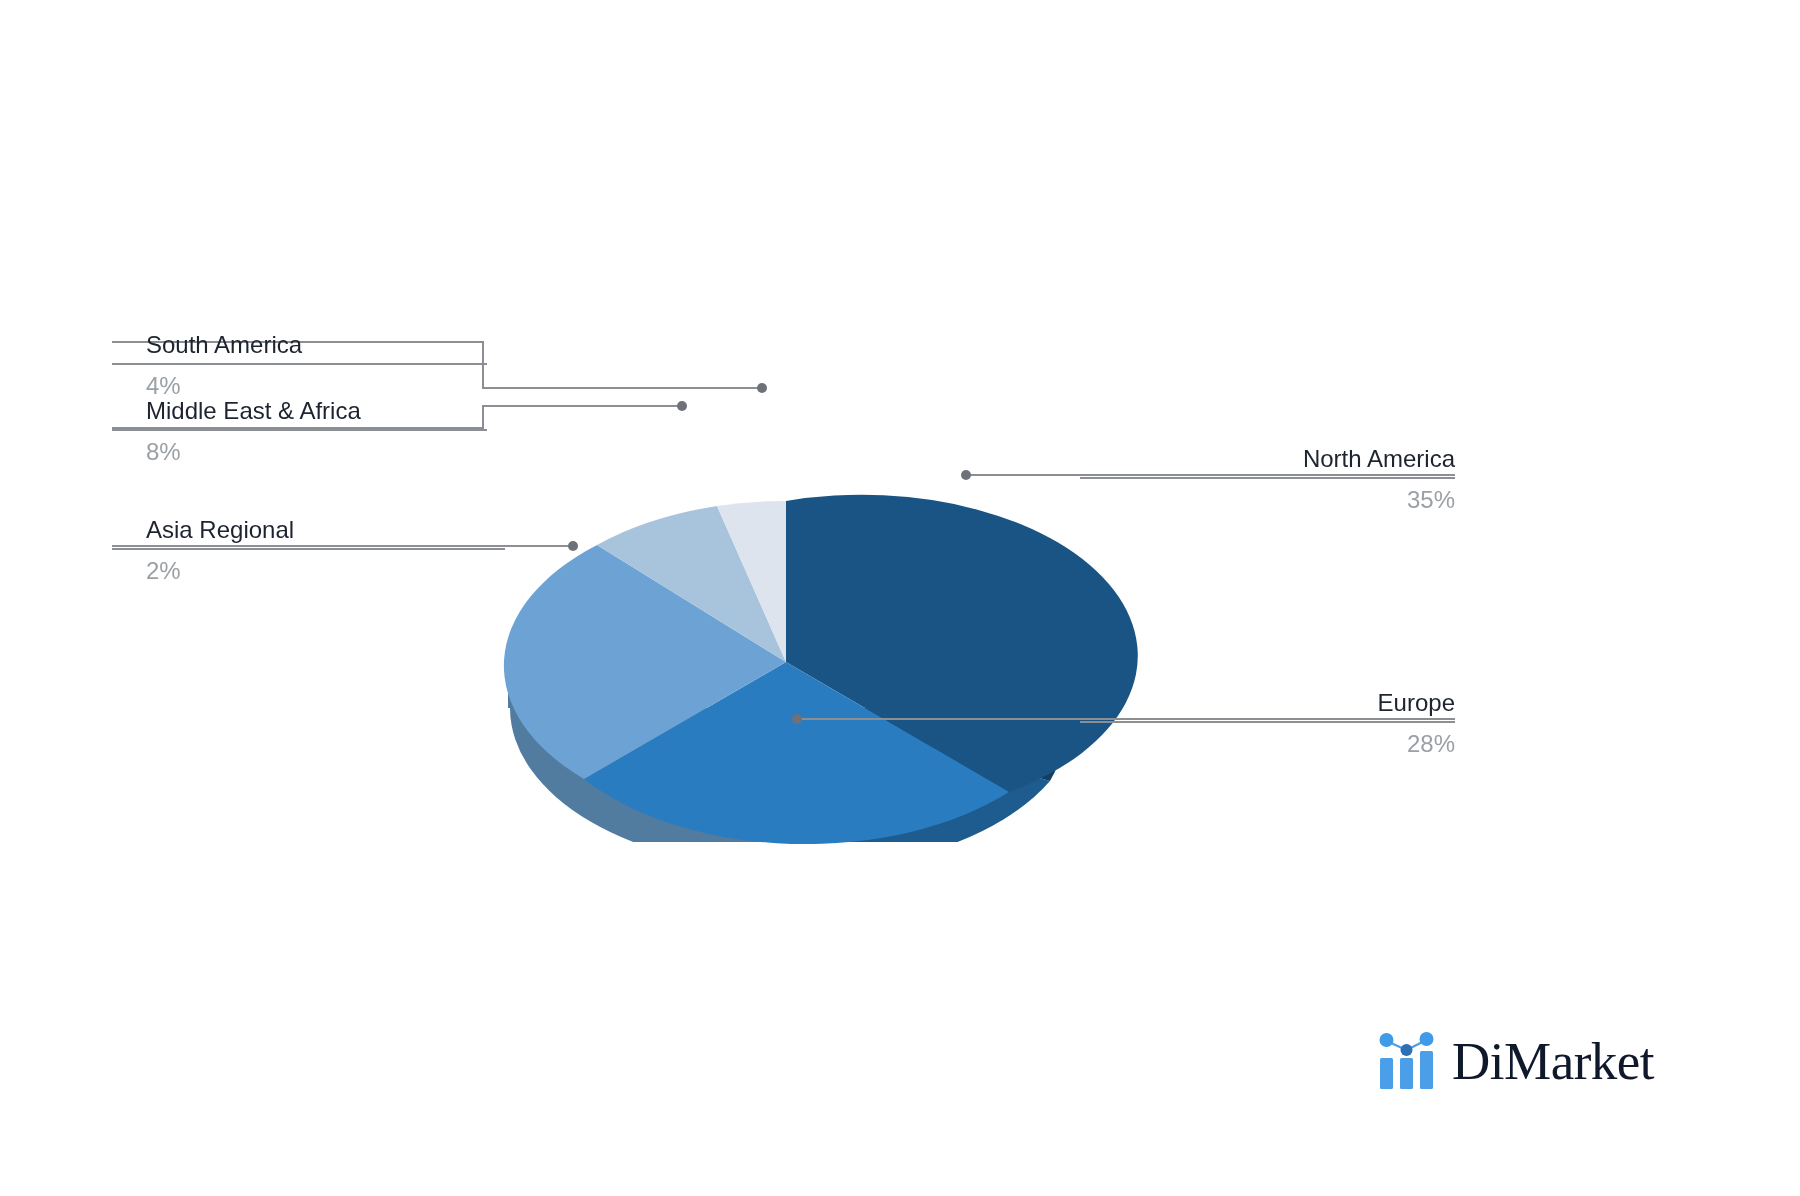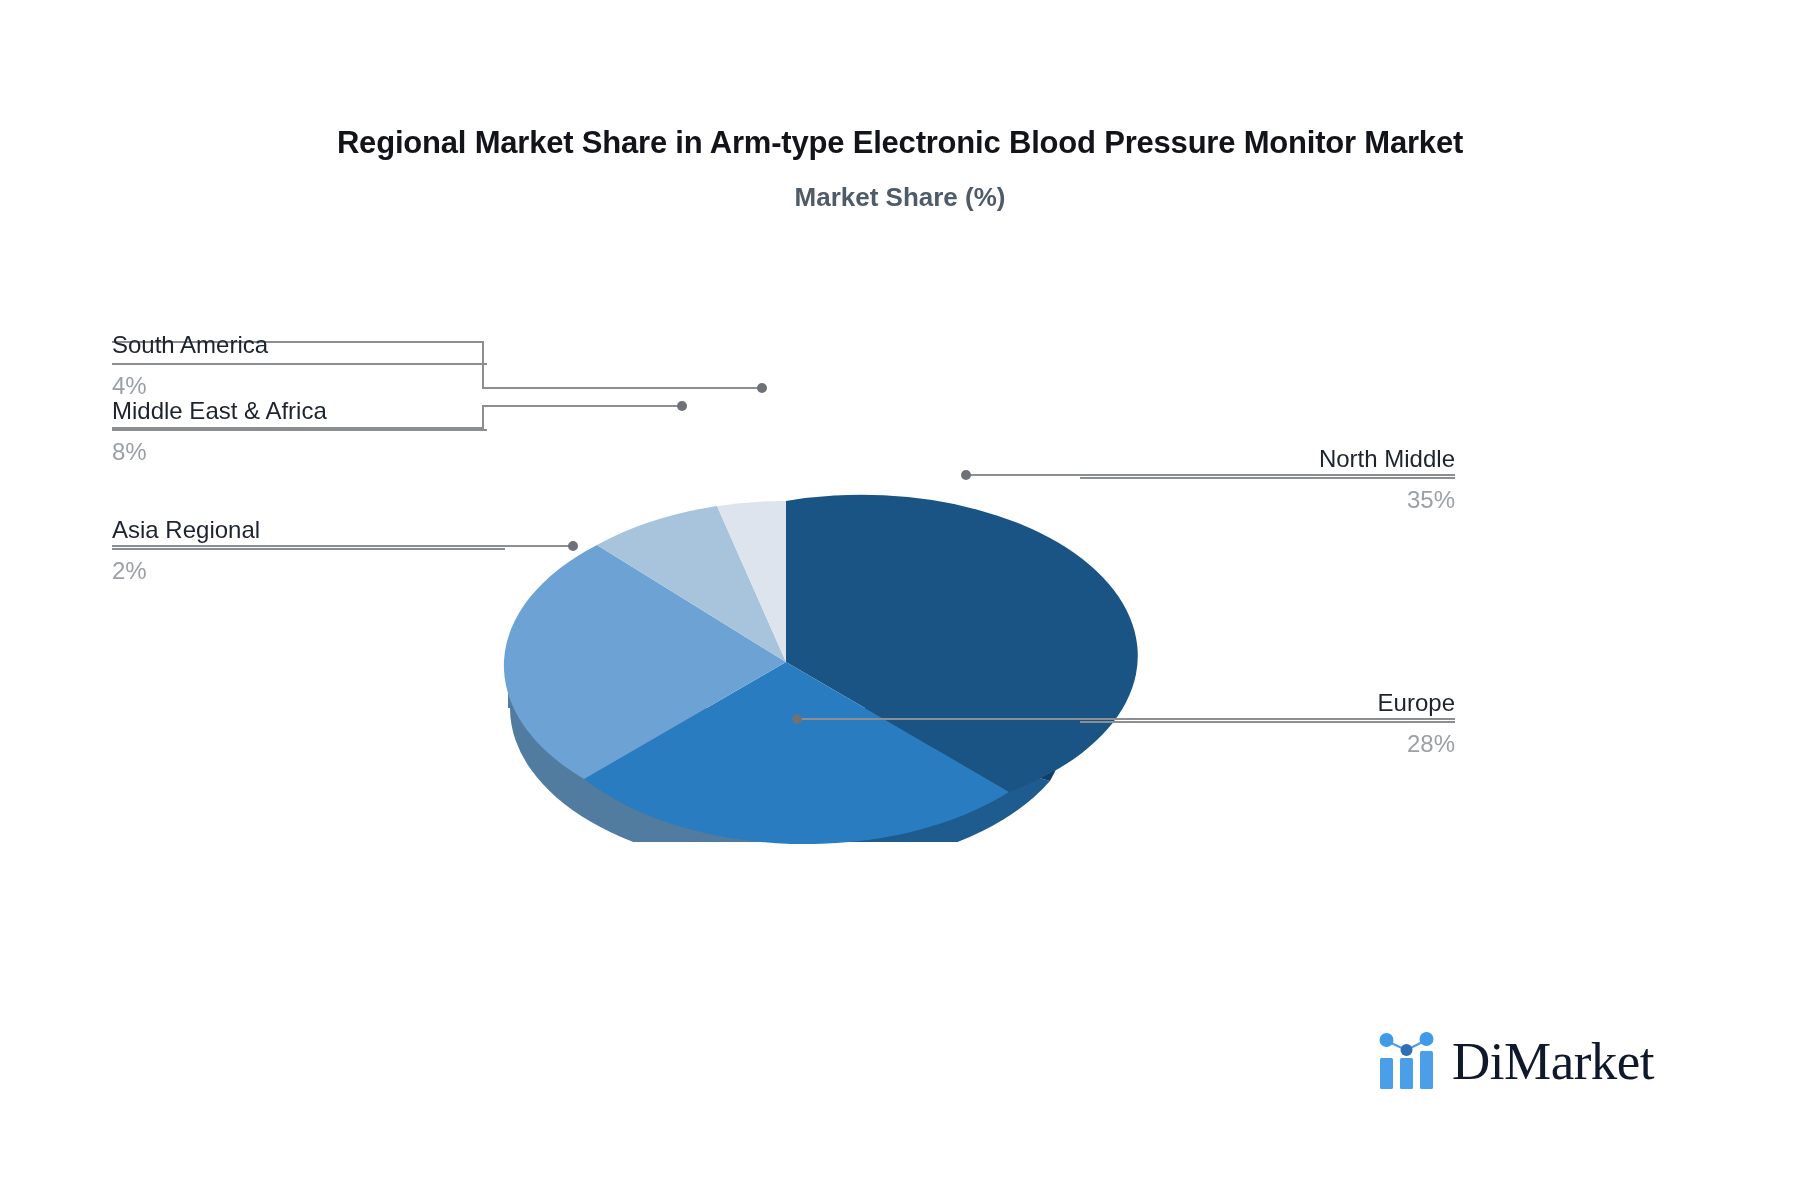--- a/index.html
+++ b/index.html
@@ -76,21 +76,21 @@
   .callout .cl-value {
     font-family: "Liberation Sans", sans-serif;
     font-size: 24px;
     color: #9aa0a6;
     white-space: nowrap;
     line-height: 1.25;
     display: block;
     margin-top: 6px;
   }
   .callout.left .cl-name,
-  .callout.left .cl-value { text-align: left; }
+  .callout.left .cl-value { text-align: left; margin-left: 34px; }
   .callout.right .cl-name,
   .callout.right .cl-value { text-align: right; }
 
   
   #callout-south-america { left: 112px; top: 330px; width: 375px; }
   #callout-mea           { left: 112px; top: 396px; width: 375px; }
   #callout-asia-pacific  { left: 112px; top: 515px; width: 393px; }
   #callout-north-america { left: 1080px; top: 444px; width: 375px; }
   #callout-europe        { left: 1080px; top: 688px; width: 375px; }
 
@@ -110,24 +110,20 @@
     color: #10182c;
     letter-spacing: -0.5px;
     line-height: 1;
   }
 </style>
 </head>
 <body>
 
 <div id="canvas">
 
-  <div class="title-block">
-    <h1 class="chart-title">Regional Market Share in Arm-type Electronic Blood Pressure Monitor Market</h1>
-    <h2 class="chart-subtitle">Market Share (%)</h2>
-  </div>
 
   <svg id="pie-layer" viewBox="0 0 1800 1196">
     <defs>
 
       <clipPath id="rim-clip">
         <rect x="500" y="662" width="620" height="180"></rect>
       </clipPath>
     </defs>
 
     <g clip-path="url(#rim-clip)">
@@ -204,21 +200,21 @@
     <span class="cl-value">8%</span>
   </div>
 
   <div class="callout left" id="callout-asia-pacific">
     <span class="cl-name">Asia Regional</span>
     <span class="cl-rule"></span>
     <span class="cl-value">2%</span>
   </div>
 
   <div class="callout right" id="callout-north-america">
-    <span class="cl-name">North Middle</span>
+    <span class="cl-name">North America</span>
     <span class="cl-rule"></span>
     <span class="cl-value">35%</span>
   </div>
 
   <div class="callout right" id="callout-europe">
     <span class="cl-name">Europe</span>
     <span class="cl-rule"></span>
     <span class="cl-value">28%</span>
   </div>
 

